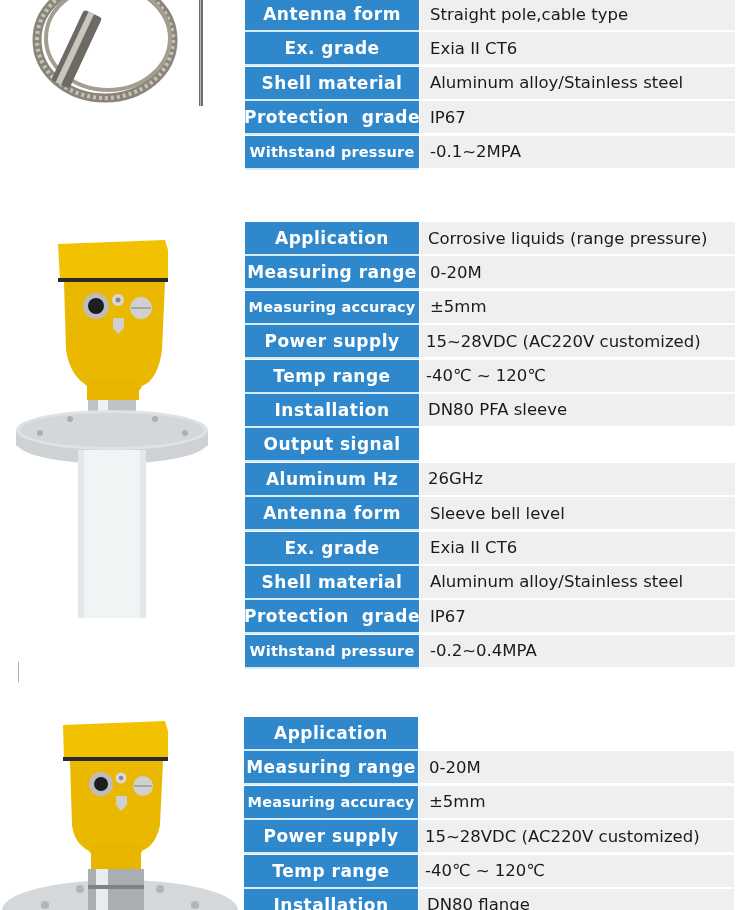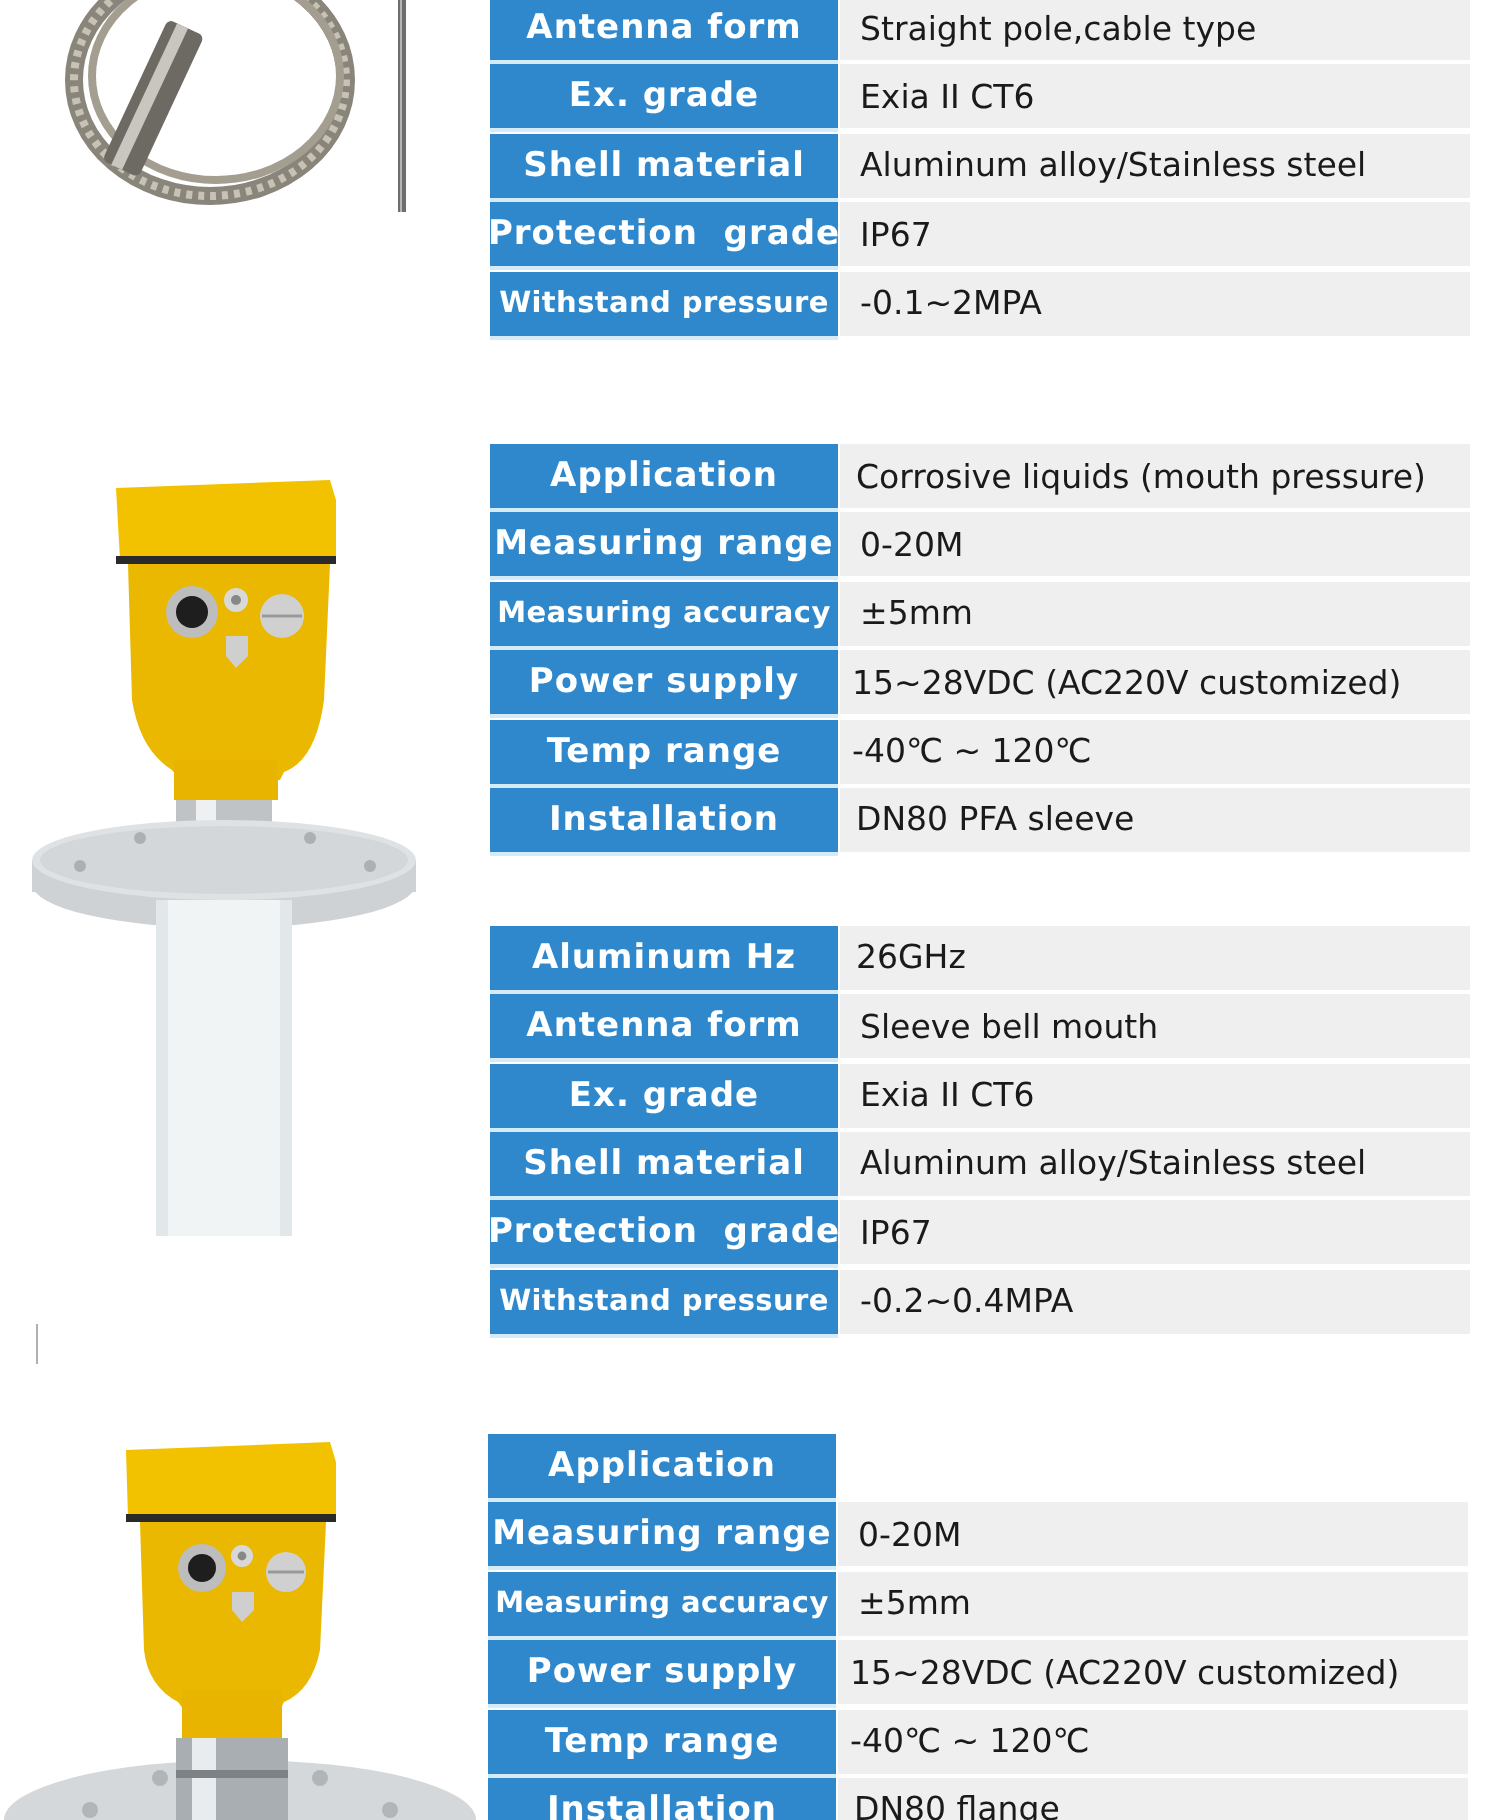--- a/index.html
+++ b/index.html
@@ -107,21 +107,21 @@
       <rect x="78" y="220" width="6" height="168" fill="#e2e7e9"></rect>
       <rect x="140" y="220" width="6" height="168" fill="#e2e7e9"></rect>
 
       <rect x="18" y="432" width="1" height="20" fill="#b0b0b0"></rect>
     </svg>
   </div>
 
   <div class="spec-table" style="top:0;">
     <div class="row">
       <div class="label">Application</div>
-      <div class="value" style="padding-left:8px;">Corrosive liquids (mouth pressure)</div>
+      <div class="value" style="padding-left:8px;">Corrosive liquids (range pressure)</div>
     </div>
     <div class="row">
       <div class="label">Measuring range</div>
       <div class="value">0-20M</div>
     </div>
     <div class="row">
       <div class="label small">Measuring accuracy</div>
       <div class="value">±5mm</div>
     </div>
     <div class="row">
@@ -130,28 +130,29 @@
     </div>
     <div class="row">
       <div class="label">Temp range</div>
       <div class="value" style="padding-left:6px;">-40℃ ~ 120℃</div>
     </div>
     <div class="row">
       <div class="label">Installation</div>
       <div class="value" style="padding-left:8px;text-align:right;">DN80 PFA sleeve</div>
     </div>
     <div class="row">
+      <div class="label">Output signal</div>
     </div>
     <div class="row">
       <div class="label">Aluminum Hz</div>
       <div class="value" style="padding-left:8px;">26GHz</div>
     </div>
     <div class="row">
       <div class="label">Antenna form</div>
-      <div class="value">Sleeve bell mouth</div>
+      <div class="value">Sleeve bell level</div>
     </div>
     <div class="row">
       <div class="label">Ex. grade</div>
       <div class="value">Exia II CT6</div>
     </div>
     <div class="row">
       <div class="label">Shell material</div>
       <div class="value">Aluminum alloy/Stainless steel</div>
     </div>
     <div class="row">

